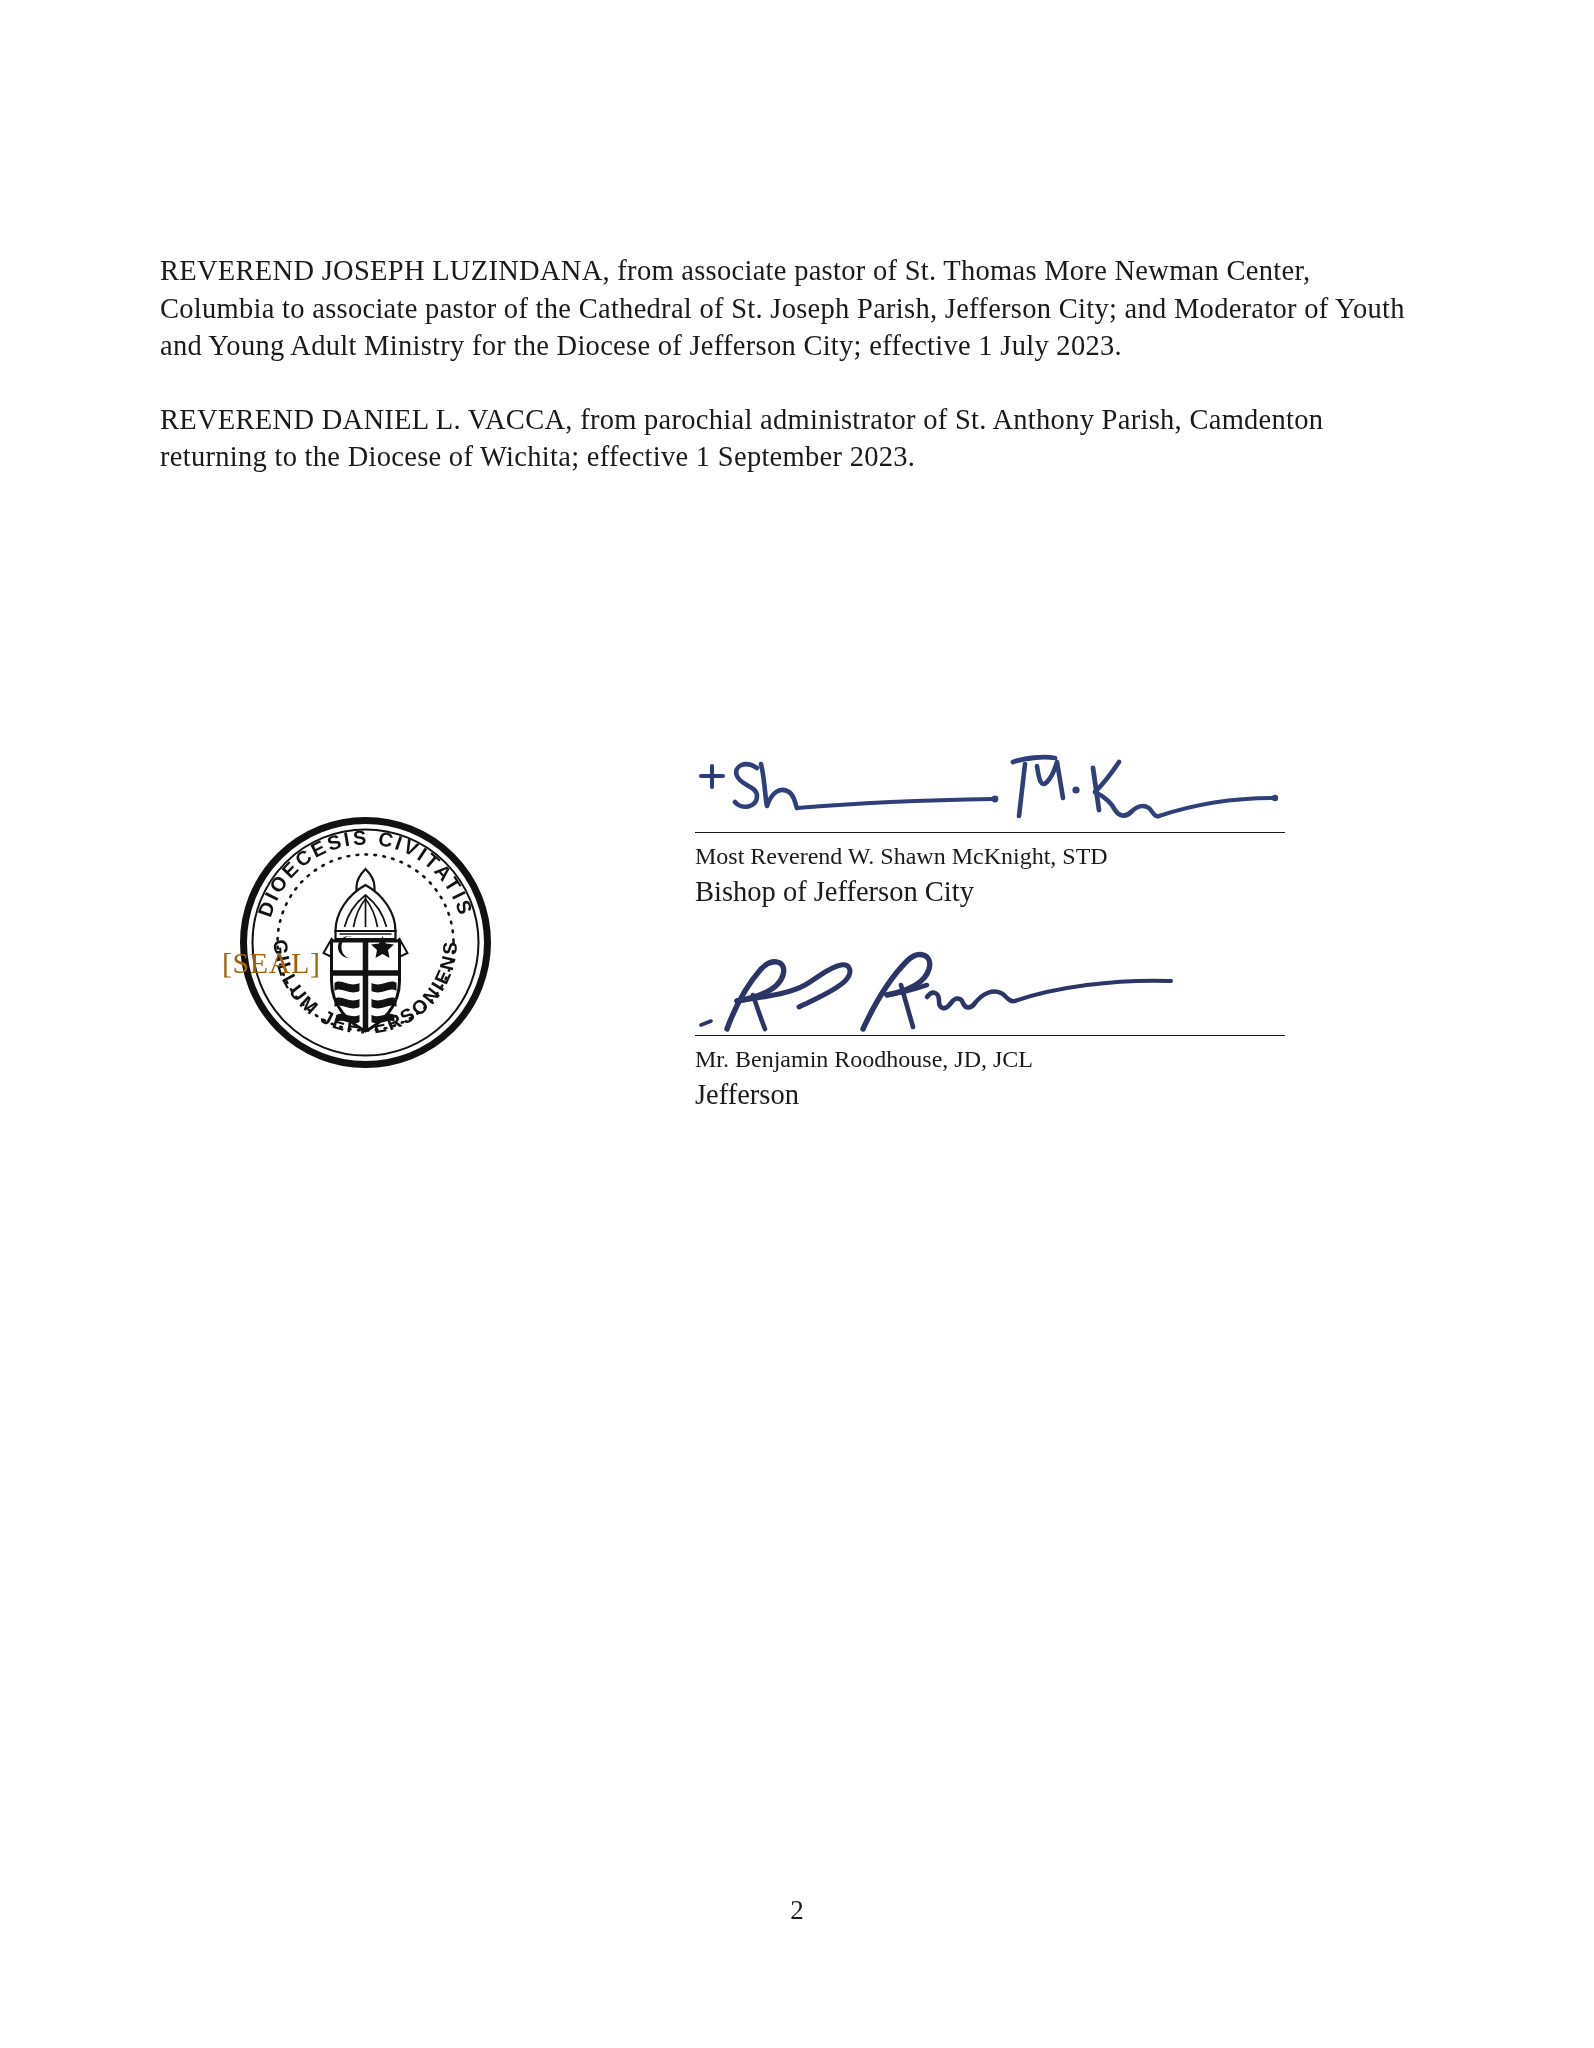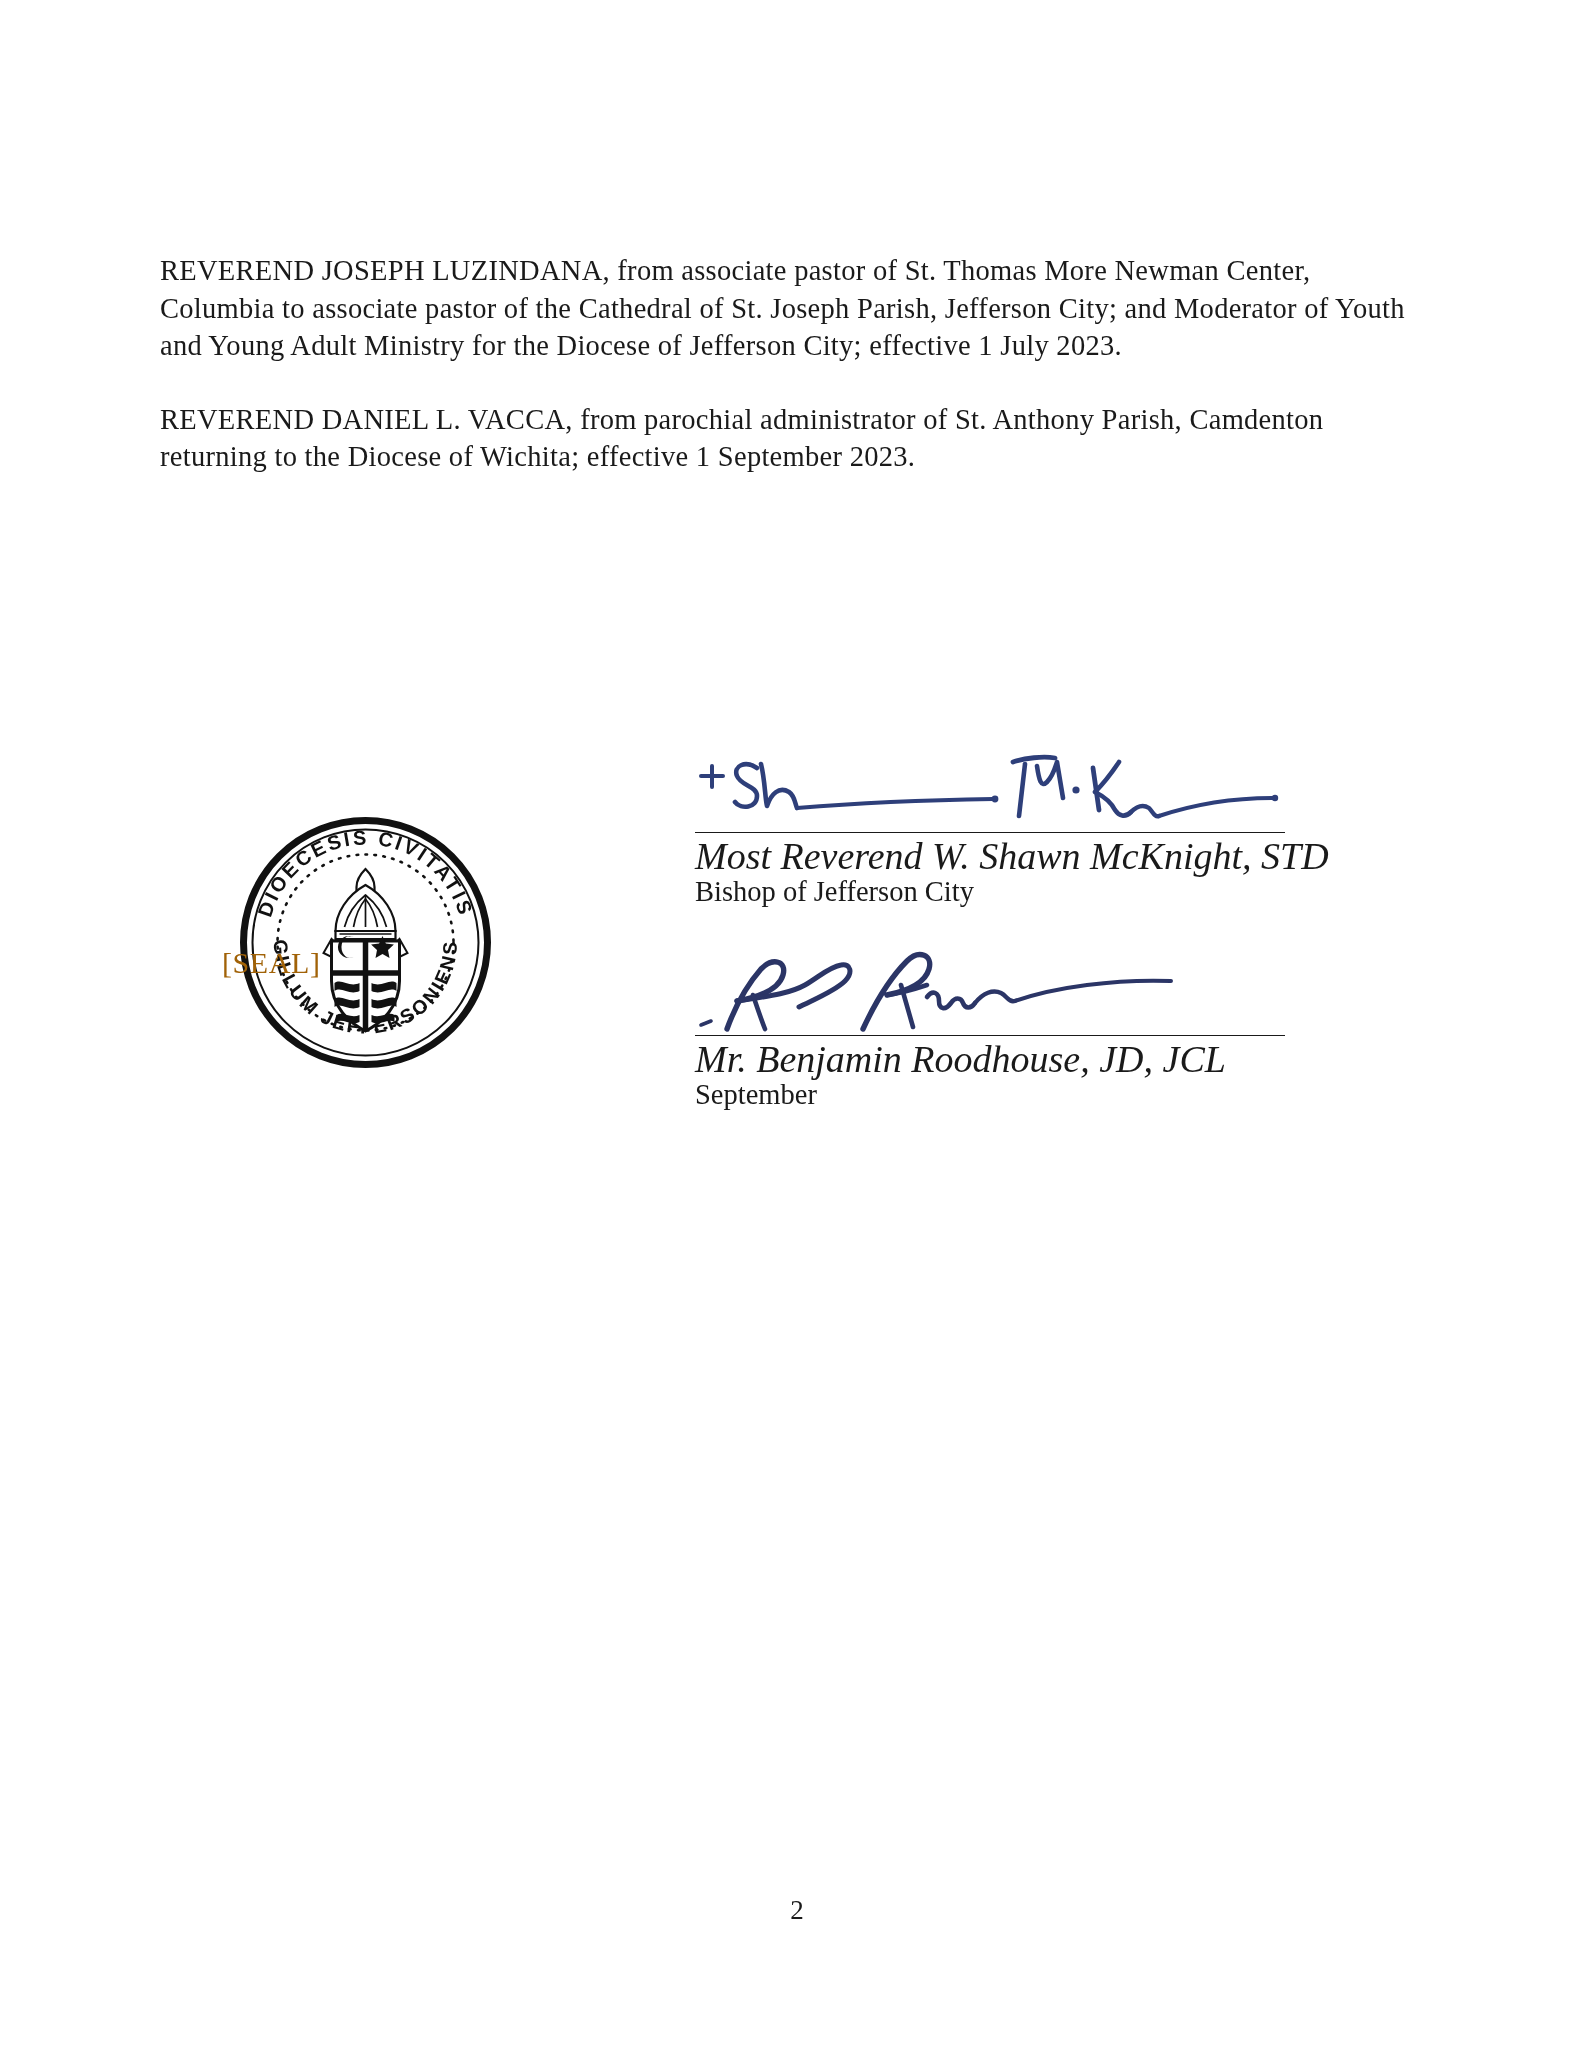--- a/index.html
+++ b/index.html
@@ -60,25 +60,24 @@
     width: 100%;
   }
   .sig-ink svg { display: block; width: 100%; height: 100%; overflow: visible; }
 
   .sig-rule {
     border-bottom: 1.6px solid #1a1a1a;
     width: 100%;
     height: 0;
   }
   .sig-name {
-    font-size: 38px;
+    font-size: 24px;
     line-height: 36px;
     margin-top: 5px;
     white-space: nowrap;
-    font-style: italic;
   }
   .sig-title {
     font-size: 28.5px;
     line-height: 36px;
     white-space: nowrap;
   }
 
   
   .seal-wrap {
     position: absolute;
@@ -246,18 +245,18 @@
             <path d="M 232,52 C 238,44 244,48 244,56 C 244,64 250,66 256,58
                      C 260,52 266,52 268,58 C 270,64 276,64 280,58" stroke-width="4.6"></path>
             <path d="M 280,58 C 288,48 298,44 306,48 C 312,51 314,58 320,56" stroke-width="4.4"></path>
 
             <path d="M 320,56 C 360,42 420,34 476,36" stroke-width="4"></path>
           </g>
         </svg>
       </div>
       <div class="sig-rule"></div>
       <div class="sig-name">Mr. Benjamin Roodhouse, JD, JCL</div>
-      <div class="sig-title">September</div>
+      <div class="sig-title">Jefferson</div>
     </div>
   </div>
 
   <div class="page-number">2</div>
 </div>
 
 </body></html>

